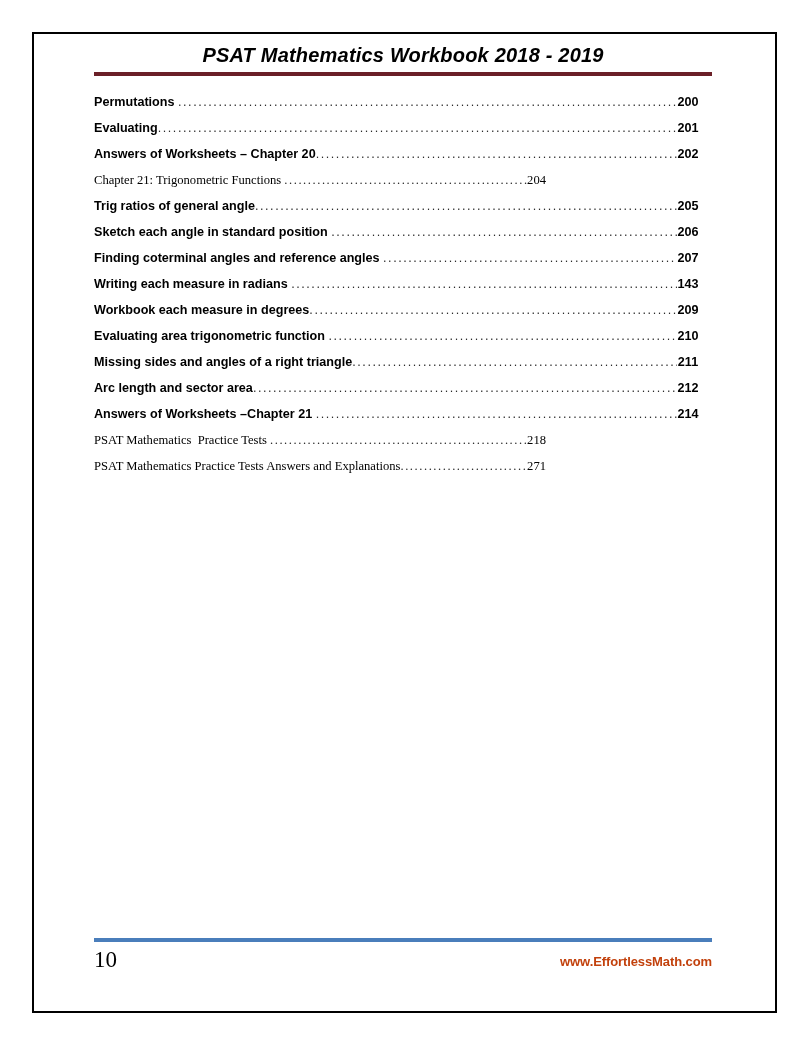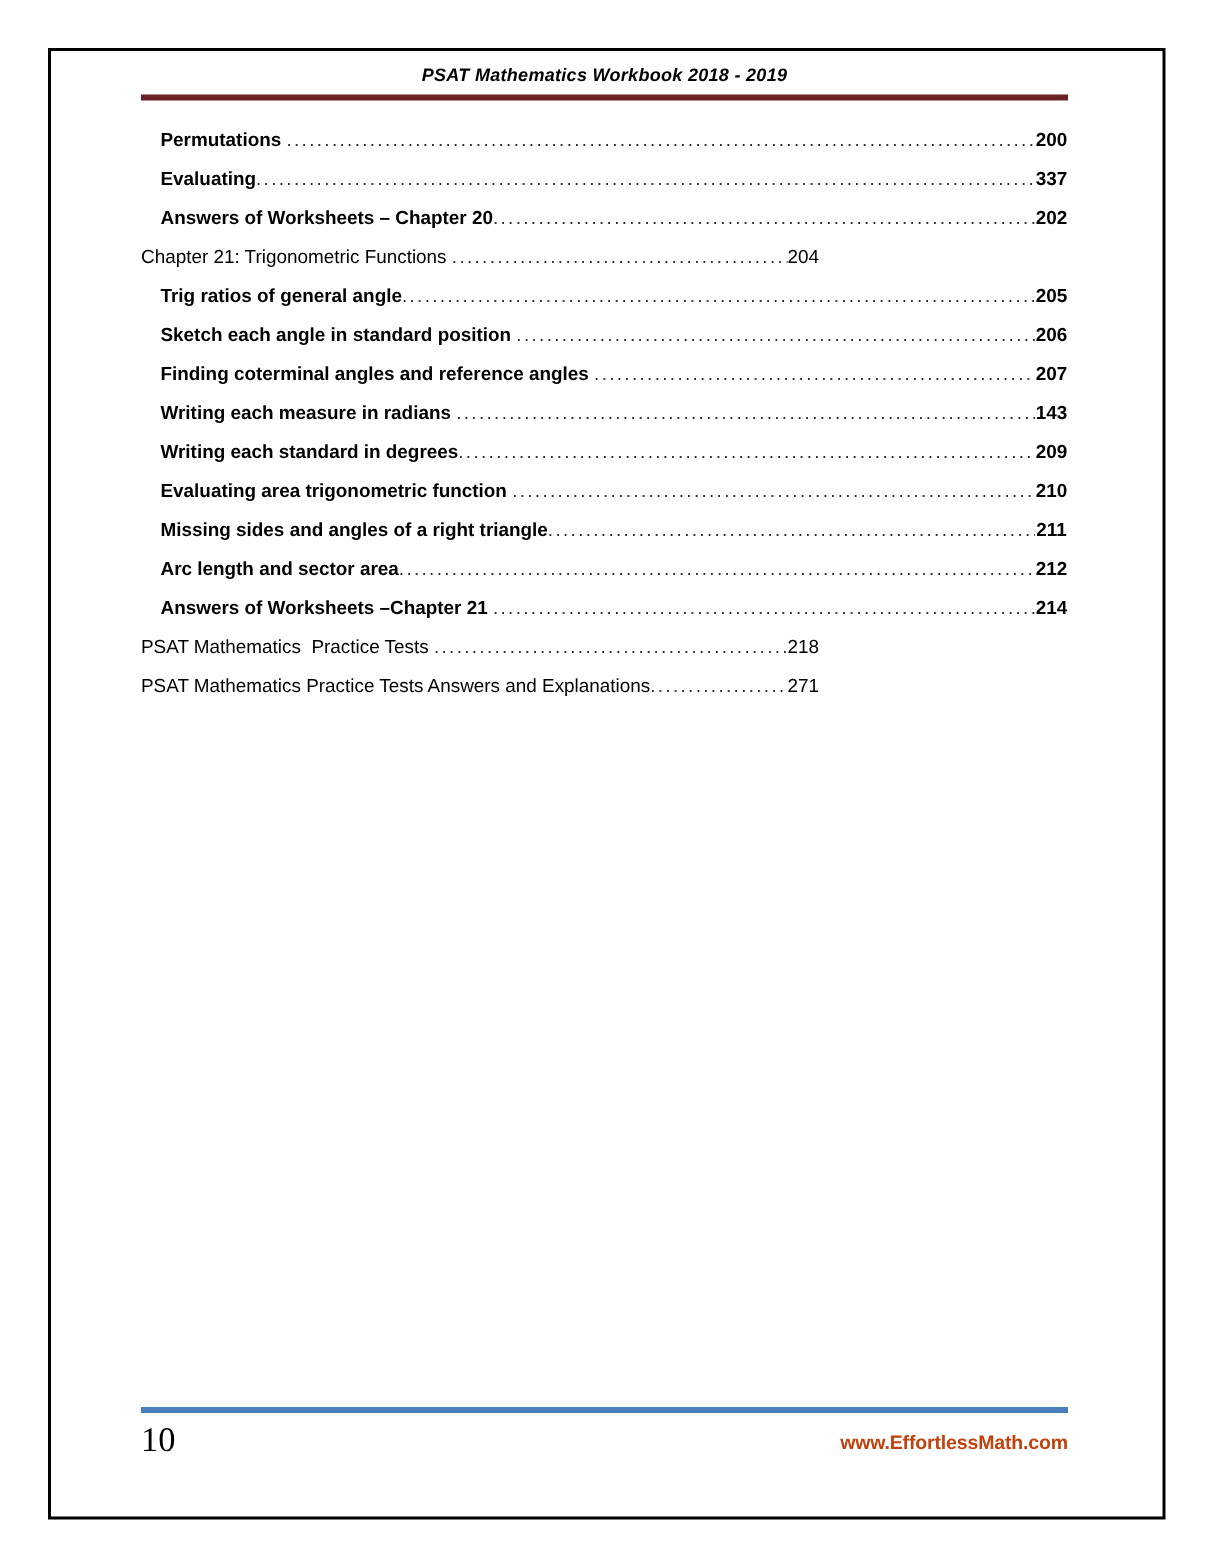--- a/index.html
+++ b/index.html
@@ -35,21 +35,21 @@
     left: 94px;
     top: 44px;
     width: 618px;
   }
 
   
   .doc-header {
     text-align: center;
     font-weight: bold;
     font-style: italic;
-    font-size: 12px;
+    font-size: 20px;
     letter-spacing: 0.2px;
     color: #000000;
     line-height: 1.1;
     padding-bottom: 2px;
   }
 
   .header-rule {
     height: 4px;
     background: #6B2028;
     margin-top: 4px;
@@ -68,26 +68,27 @@
     line-height: 1;
     height: 26px;
     white-space: pre;
   }
 
   
   .toc-row.level-1 {
     font-weight: normal;
     margin-left: 0;
     width: 452px;
+    font-family: Liberation Serif, serif;
   }
 
   
   .toc-row.level-2 {
     font-weight: bold;
-    margin-left: 13px;
+    margin-left: 0;
     width: 605px;
   }
 
   .toc-title {
     flex: 0 0 auto;
   }
 
   .toc-leader {
     flex: 1 1 auto;
     overflow: hidden;
@@ -155,28 +156,28 @@
 
   <div id="page-frame"></div>
 
   <div id="content">
 
     <div class="doc-header">PSAT Mathematics Workbook 2018 - 2019</div>
     <div class="header-rule" style="background: rgb(107, 32, 40);"></div>
 
     <div class="toc" id="toc-list">
         <div class="toc-row level-2"><span class="toc-title">Permutations </span><span class="toc-leader">...........................................................................................................................................................................................................................</span><span class="toc-page">200</span></div>
-        <div class="toc-row level-2"><span class="toc-title">Evaluating</span><span class="toc-leader">...........................................................................................................................................................................................................................</span><span class="toc-page">337</span></div>
+        <div class="toc-row level-2"><span class="toc-title">Evaluating</span><span class="toc-leader">...........................................................................................................................................................................................................................</span><span class="toc-page">201</span></div>
         <div class="toc-row level-2"><span class="toc-title">Answers of Worksheets – Chapter 20</span><span class="toc-leader">...........................................................................................................................................................................................................................</span><span class="toc-page">202</span></div>
         <div class="toc-row level-1"><span class="toc-title">Chapter 21: Trigonometric Functions </span><span class="toc-leader">...........................................................................................................................................................................................................................</span><span class="toc-page">204</span></div>
         <div class="toc-row level-2"><span class="toc-title">Trig ratios of general angle</span><span class="toc-leader">...........................................................................................................................................................................................................................</span><span class="toc-page">205</span></div>
         <div class="toc-row level-2"><span class="toc-title">Sketch each angle in standard position </span><span class="toc-leader">...........................................................................................................................................................................................................................</span><span class="toc-page">206</span></div>
         <div class="toc-row level-2"><span class="toc-title">Finding coterminal angles and reference angles </span><span class="toc-leader">...........................................................................................................................................................................................................................</span><span class="toc-page">207</span></div>
         <div class="toc-row level-2"><span class="toc-title">Writing each measure in radians </span><span class="toc-leader">...........................................................................................................................................................................................................................</span><span class="toc-page">143</span></div>
-        <div class="toc-row level-2"><span class="toc-title">Writing each standard in degrees</span><span class="toc-leader">...........................................................................................................................................................................................................................</span><span class="toc-page">209</span></div>
+        <div class="toc-row level-2"><span class="toc-title">Workbook each measure in degrees</span><span class="toc-leader">...........................................................................................................................................................................................................................</span><span class="toc-page">209</span></div>
         <div class="toc-row level-2"><span class="toc-title">Evaluating area trigonometric function </span><span class="toc-leader">...........................................................................................................................................................................................................................</span><span class="toc-page">210</span></div>
         <div class="toc-row level-2"><span class="toc-title">Missing sides and angles of a right triangle</span><span class="toc-leader">...........................................................................................................................................................................................................................</span><span class="toc-page">211</span></div>
         <div class="toc-row level-2"><span class="toc-title">Arc length and sector area</span><span class="toc-leader">...........................................................................................................................................................................................................................</span><span class="toc-page">212</span></div>
         <div class="toc-row level-2"><span class="toc-title">Answers of Worksheets –Chapter 21 </span><span class="toc-leader">...........................................................................................................................................................................................................................</span><span class="toc-page">214</span></div>
         <div class="toc-row level-1"><span class="toc-title">PSAT Mathematics  Practice Tests </span><span class="toc-leader">...........................................................................................................................................................................................................................</span><span class="toc-page">218</span></div>
         <div class="toc-row level-1"><span class="toc-title">PSAT Mathematics Practice Tests Answers and Explanations</span><span class="toc-leader">...........................................................................................................................................................................................................................</span><span class="toc-page">271</span></div>
       </div>
 
   </div>
 

